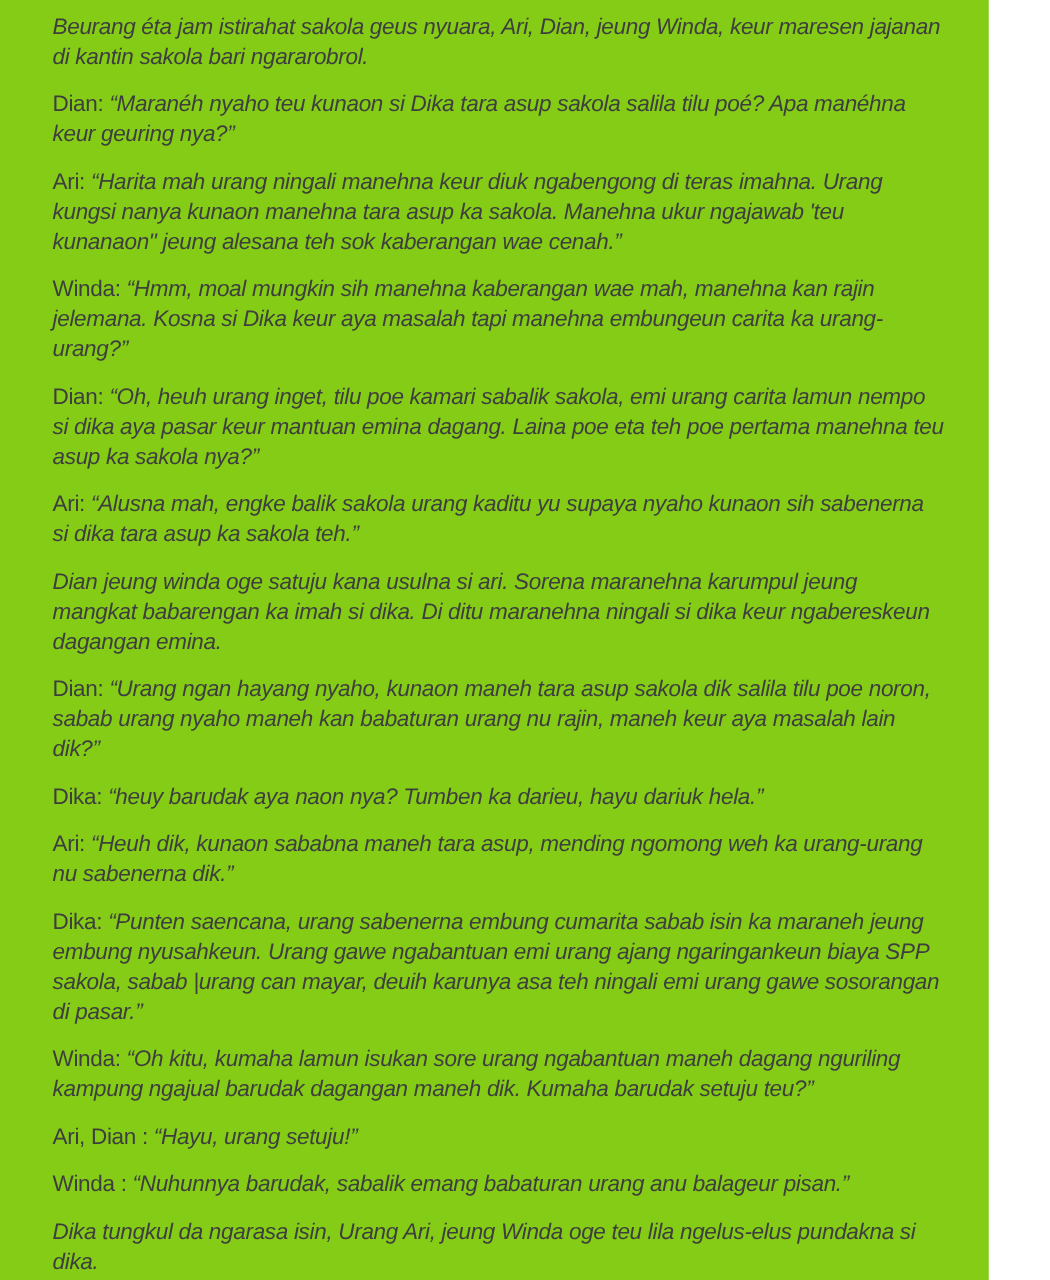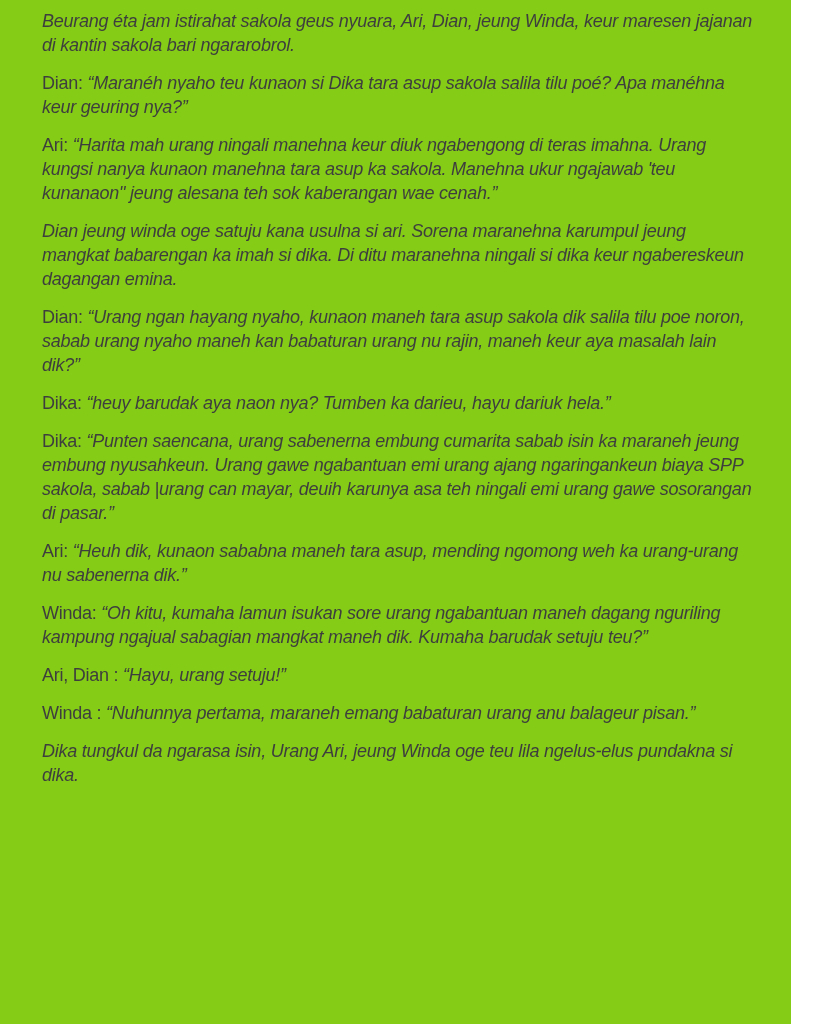--- a/index.html
+++ b/index.html
@@ -34,34 +34,37 @@
 <body>
 
 <div class="page">
   <div>
   <p class="story-paragraph"><span class="dialogue">Beurang éta jam istirahat sakola geus nyuara, Ari, Dian, jeung Winda, keur maresen jajanan di kantin sakola bari ngararobrol.</span></p>
 
   <p class="story-paragraph"><span class="speaker">Dian: </span><span class="dialogue">“Maranéh nyaho teu kunaon si Dika tara asup sakola salila tilu poé? Apa manéhna keur geuring nya?”</span></p>
 
   <p class="story-paragraph"><span class="speaker">Ari: </span><span class="dialogue">“Harita mah urang ningali manehna keur diuk ngabengong di teras imahna. Urang kungsi nanya kunaon manehna tara asup ka sakola. Manehna ukur ngajawab 'teu kunanaon" jeung alesana teh sok kaberangan wae cenah.”</span></p>
 
+  <p class="story-paragraph"><span class="speaker">Winda: </span><span class="dialogue">“Hmm, moal mungkin sih manehna kaberangan wae mah, manehna kan rajin jelemana. Kosna si Dika keur aya masalah tapi manehna embungeun carita ka urang-urang?”</span></p>
 
+  <p class="story-paragraph"><span class="speaker">Dian: </span><span class="dialogue">“Oh, heuh urang inget, tilu poe kamari sabalik sakola, emi urang carita lamun nempo si dika aya pasar keur mantuan emina dagang. Laina poe eta teh poe pertama manehna teu asup ka sakola nya?”</span></p>
 
+  <p class="story-paragraph"><span class="speaker">Ari: </span><span class="dialogue">“Alusna mah, engke balik sakola urang kaditu yu supaya nyaho kunaon sih sabenerna si dika tara asup ka sakola teh.”</span></p>
 
   <p class="story-paragraph"><span class="dialogue">Dian jeung winda oge satuju kana usulna si ari. Sorena maranehna karumpul jeung mangkat babarengan ka imah si dika. Di ditu maranehna ningali si dika keur ngabereskeun dagangan emina.</span></p>
 
   <p class="story-paragraph"><span class="speaker">Dian: </span><span class="dialogue">“Urang ngan hayang nyaho, kunaon maneh tara asup sakola dik salila tilu poe noron, sabab urang nyaho maneh kan babaturan urang nu rajin, maneh keur aya masalah lain dik?”</span></p>
 
   <p class="story-paragraph"><span class="speaker">Dika: </span><span class="dialogue">“heuy barudak aya naon nya? Tumben ka darieu, hayu dariuk hela.”</span></p>
 
+  <p class="story-paragraph"><span class="speaker">Ari: </span><span class="dialogue">“Heuh dik, kunaon sababna maneh tara asup, mending ngomong weh ka urang-urang nu sabenerna dik.”</span></p>
+
   <p class="story-paragraph"><span class="speaker">Dika: </span><span class="dialogue">“Punten saencana, urang sabenerna embung cumarita sabab isin ka maraneh jeung embung nyusahkeun. Urang gawe ngabantuan emi urang ajang ngaringankeun biaya SPP sakola, sabab |urang can mayar, deuih karunya asa teh ningali emi urang gawe sosorangan di pasar.”</span></p>
 
-  <p class="story-paragraph"><span class="speaker">Ari: </span><span class="dialogue">“Heuh dik, kunaon sababna maneh tara asup, mending ngomong weh ka urang-urang nu sabenerna dik.”</span></p>
-
-  <p class="story-paragraph"><span class="speaker">Winda: </span><span class="dialogue">“Oh kitu, kumaha lamun isukan sore urang ngabantuan maneh dagang nguriling kampung ngajual sabagian mangkat maneh dik. Kumaha barudak setuju teu?”</span></p>
+  <p class="story-paragraph"><span class="speaker">Winda: </span><span class="dialogue">“Oh kitu, kumaha lamun isukan sore urang ngabantuan maneh dagang nguriling kampung ngajual barudak dagangan maneh dik. Kumaha barudak setuju teu?”</span></p>
 
   <p class="story-paragraph"><span class="speaker">Ari, Dian : </span><span class="dialogue">“Hayu, urang setuju!”</span></p>
 
-  <p class="story-paragraph"><span class="speaker">Winda : </span><span class="dialogue">“Nuhunnya pertama, maraneh emang babaturan urang anu balageur pisan.”</span></p>
+  <p class="story-paragraph"><span class="speaker">Winda : </span><span class="dialogue">“Nuhunnya barudak, sabalik emang babaturan urang anu balageur pisan.”</span></p>
 
   <p class="story-paragraph"><span class="dialogue">Dika tungkul da ngarasa isin, Urang Ari, jeung Winda oge teu lila ngelus-elus pundakna si dika.</span></p>
 </div>
 </div>
 
 </body></html>

